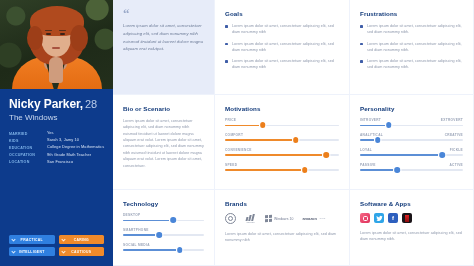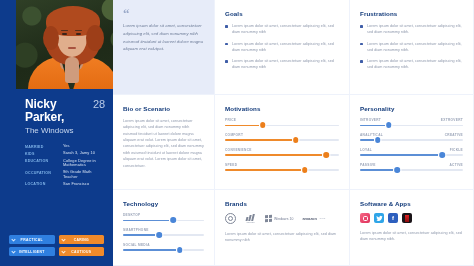--- a/index.html
+++ b/index.html
@@ -16,21 +16,20 @@
     display: flex;
   }
 
   
   .profile-panel {
     width: 113px; height: 266px;
     background: #0d3b8c;
     position: relative;
     flex: 0 0 113px;
     overflow: hidden;
-    padding-left: 16px;
   }
   .portrait {
     width: 113px; height: 89px;
     position: relative;
     overflow: hidden;
     background: #23301f;
   }
   .portrait .foliage {
     position: absolute; inset: 0;
     background:
@@ -106,21 +105,21 @@
     width: 14px; height: 26px;
     background: #cf9c7d; border-radius: 6px 6px 3px 3px;
   }
 
   .profile-body { padding: 9px 8px 0 9px; }
   .person-name {
     font-size: 12px; font-weight: bold; color: #ffffff;
     letter-spacing: -0.1px; line-height: 1.1;
     display: flex; align-items: baseline; gap: 2px;
   }
-  .person-age { font-size: 11px; font-weight: normal; color: #b9cbe8; margin-left: 7px; }
+  .person-age { font-size: 11px; font-weight: normal; color: #b9cbe8; }
   .person-role {
     font-size: 8px; color: #c9d8ef; margin-top: 2px; font-weight: normal;
   }
 
   .facts { margin-top: 9px; }
   .fact-row { display: flex; margin-bottom: 2.6px; line-height: 1.15; }
   .fact-key {
     width: 38px; flex: 0 0 38px;
     font-size: 3.6px; font-weight: bold; letter-spacing: 0.25px;
     color: #7fb3e8; text-transform: uppercase; padding-top: 0.4px;

